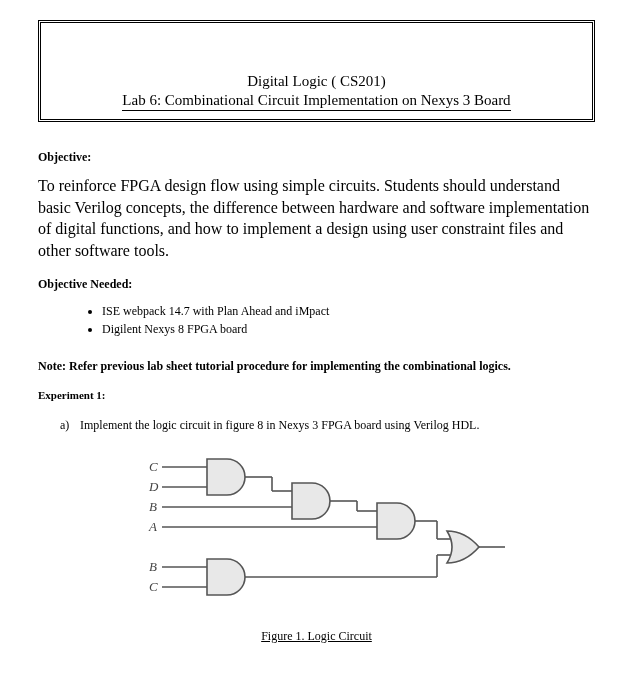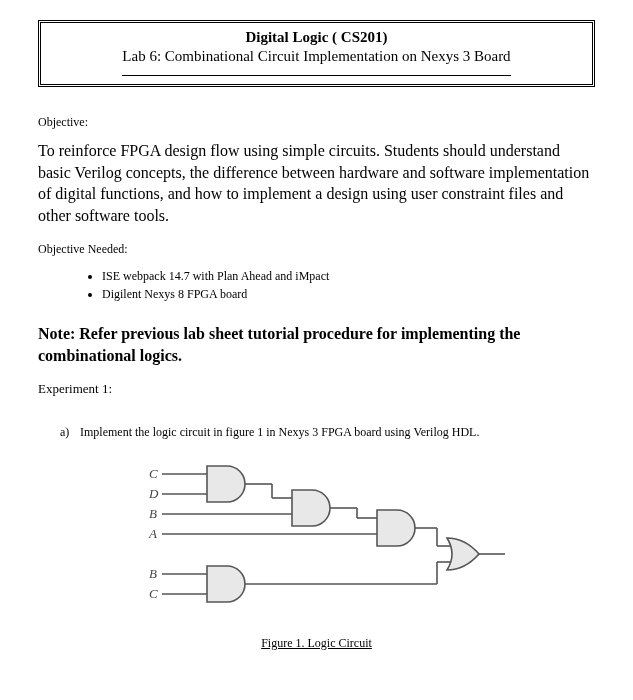--- a/index.html
+++ b/index.html
@@ -12,59 +12,60 @@
       color: #000;
       padding: 20px 38px;
     }
     .header-box {
       border: 3px double #000;
       padding: 6px 10px 8px;
       text-align: center;
       margin-bottom: 28px;
     }
     .course-title {
-      font-weight: bold;
+      font-weight: normal;
       font-size: 15px;
       margin-bottom: 2px;
+      margin-top: 44px;
     }
     .lab-title {
       font-size: 15px;
       border-bottom: 1px solid #000;
       display: inline-block;
-      padding-bottom: 10px;
+      padding-bottom: 1px;
     }
     .section-heading {
-      font-weight: normal;
+      font-weight: bold;
       font-size: 12px;
       margin-bottom: 10px;
     }
     .body-text {
       font-size: 16px;
       line-height: 1.35;
       margin-bottom: 16px;
     }
     .equip-list {
       list-style: disc;
       margin-left: 64px;
       margin-bottom: 20px;
     }
     .equip-list li {
       font-size: 12px;
       line-height: 1.5;
     }
     .note-text {
       font-weight: bold;
-      font-size: 16px;
+      font-size: 12px;
       margin-bottom: 14px;
       line-height: 1.35;
     }
     .exp-heading {
-      font-weight: normal;
-      font-size: 13px;
-      margin-bottom: 28px;
+      font-weight: bold;
+      font-size: 11px;
+      margin-bottom: 17px;
     }
     .exp-item {
       font-size: 12px;
       margin-left: 22px;
       margin-bottom: 14px;
       display: flex;
     }
     .exp-item .marker { width: 20px; flex-shrink: 0; }
     .figure-wrap {
       text-align: center;
@@ -92,21 +93,21 @@
 <ul class="equip-list">
   <li>ISE webpack 14.7 with Plan Ahead and iMpact</li>
   <li>Digilent Nexys 8 FPGA board</li>
 </ul>
 
 <div class="note-text">Note: Refer previous lab sheet tutorial procedure for implementing the combinational logics.</div>
 
 <div class="exp-heading">Experiment 1:</div>
 <div class="exp-item">
   <span class="marker">a)</span>
-  <span>Implement the logic circuit in figure 1 in Nexys 3 FPGA board using Verilog HDL.</span>
+  <span>Implement the logic circuit in figure 8 in Nexys 3 FPGA board using Verilog HDL.</span>
 </div>
 
 <div class="figure-wrap">
   <svg width="380" height="180" viewBox="0 0 380 180">
     <g stroke="#555" stroke-width="1.6" fill="none">
 
       <line x1="35" y1="20" x2="80" y2="20"></line>
       <line x1="35" y1="40" x2="80" y2="40"></line>
       <line x1="35" y1="60" x2="165" y2="60"></line>
       <line x1="35" y1="80" x2="250" y2="80"></line>

